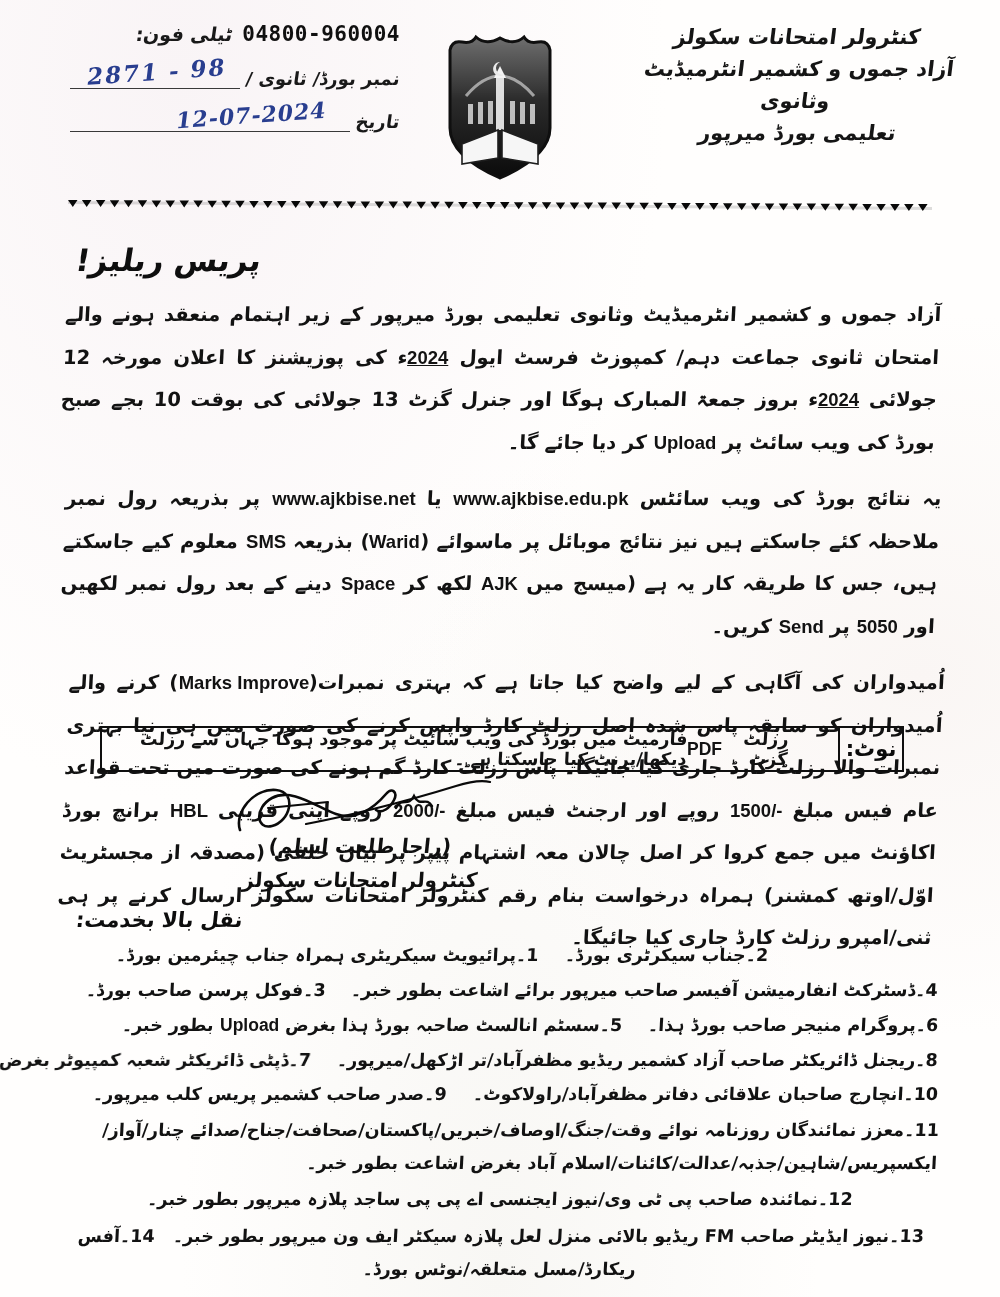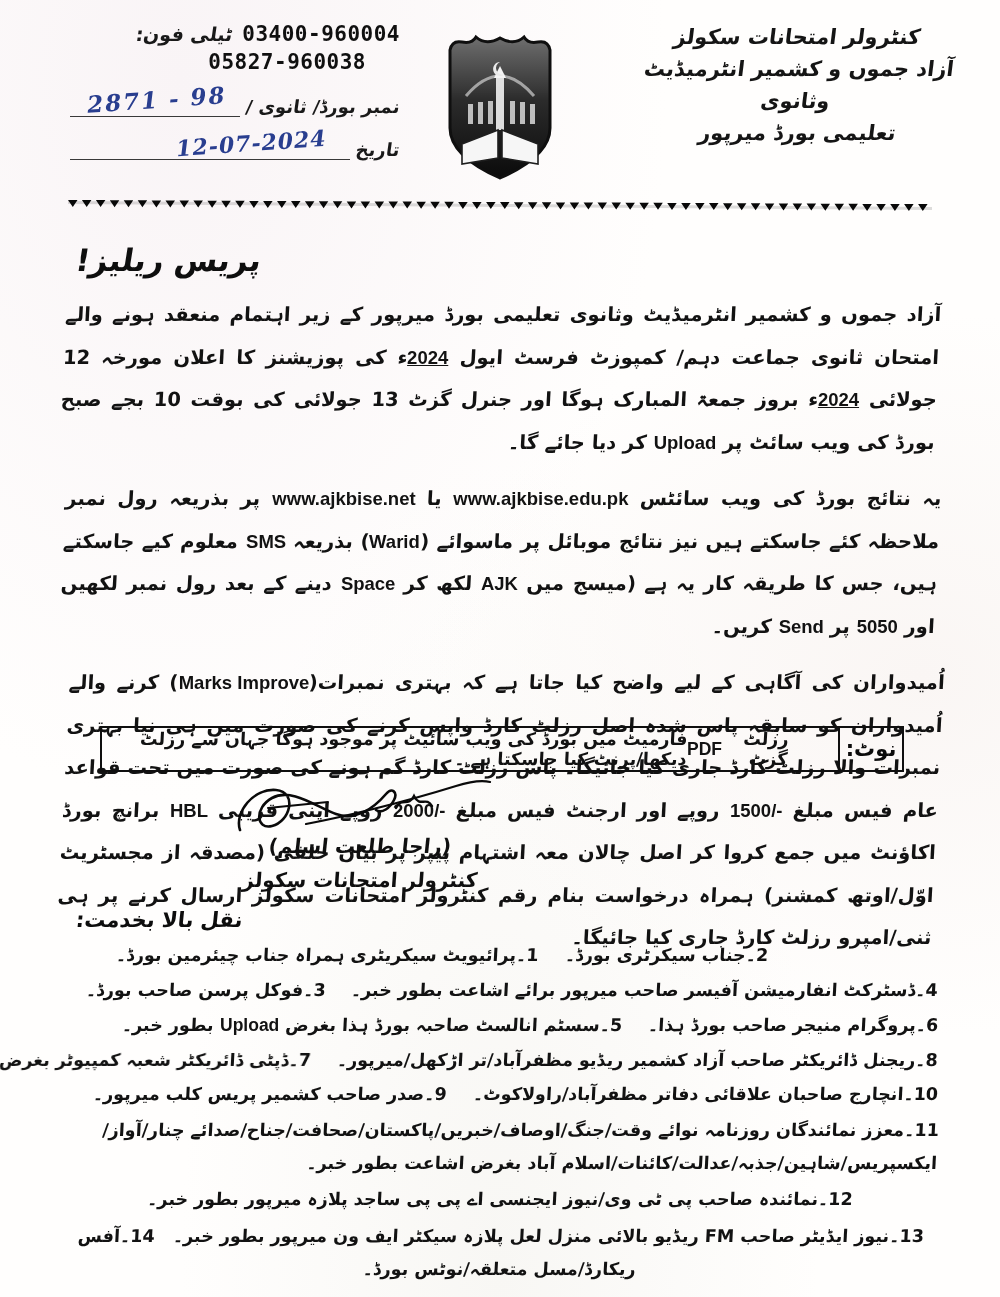--- a/index.html
+++ b/index.html
@@ -145,25 +145,22 @@
 </style>
 </head>
 <body>
 
 <div class="page">
 
   <div class="header">
 
     <div class="hdr-left">
       <div class="phone-row">
-        <span class="phone-num">03400-960004</span>
+        <span class="phone-num">04800-960004</span>
         <span class="phone-lbl">ٹیلی فون:</span>
-      </div>
-      <div class="phone-row">
-        <span class="phone-num second">05827-960038</span>
       </div>
 
       <div class="field-row">
         <span class="field-lbl">نمبر بورڈ/ ثانوی /</span>
         <span class="field-line">
           <span class="hand">2871 - 98</span>
         </span>
       </div>
 
       <div class="field-row">

